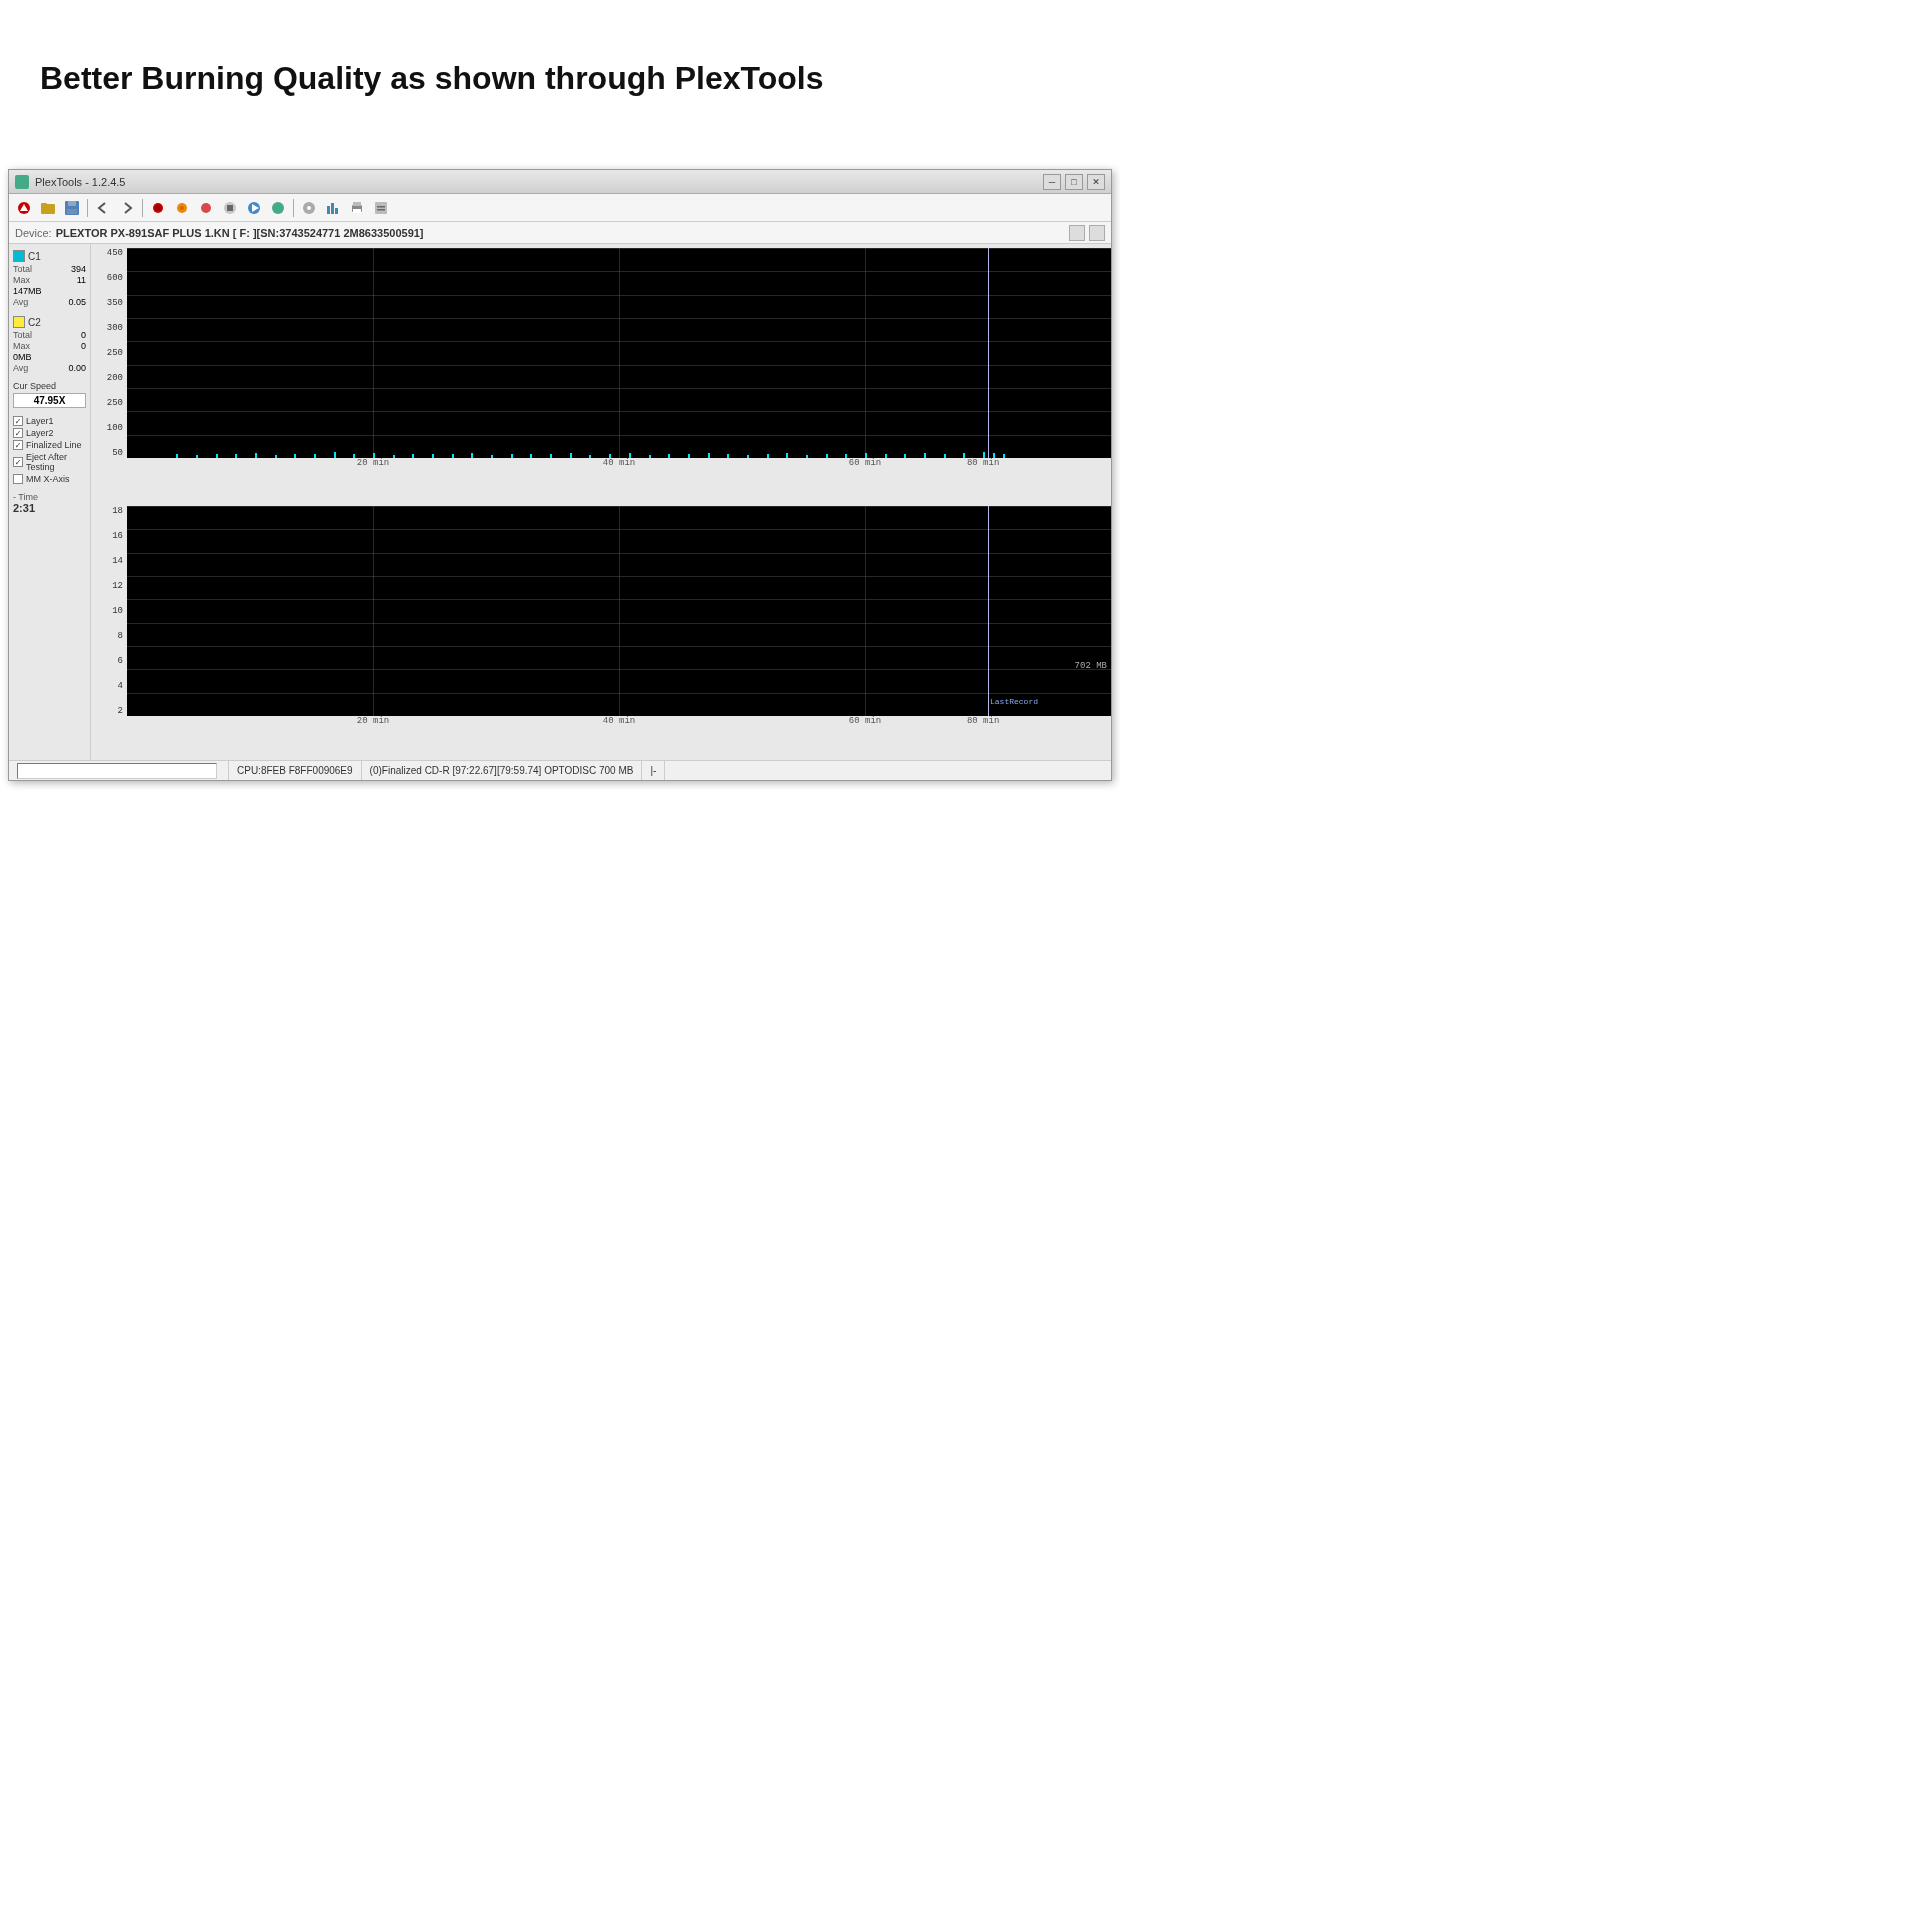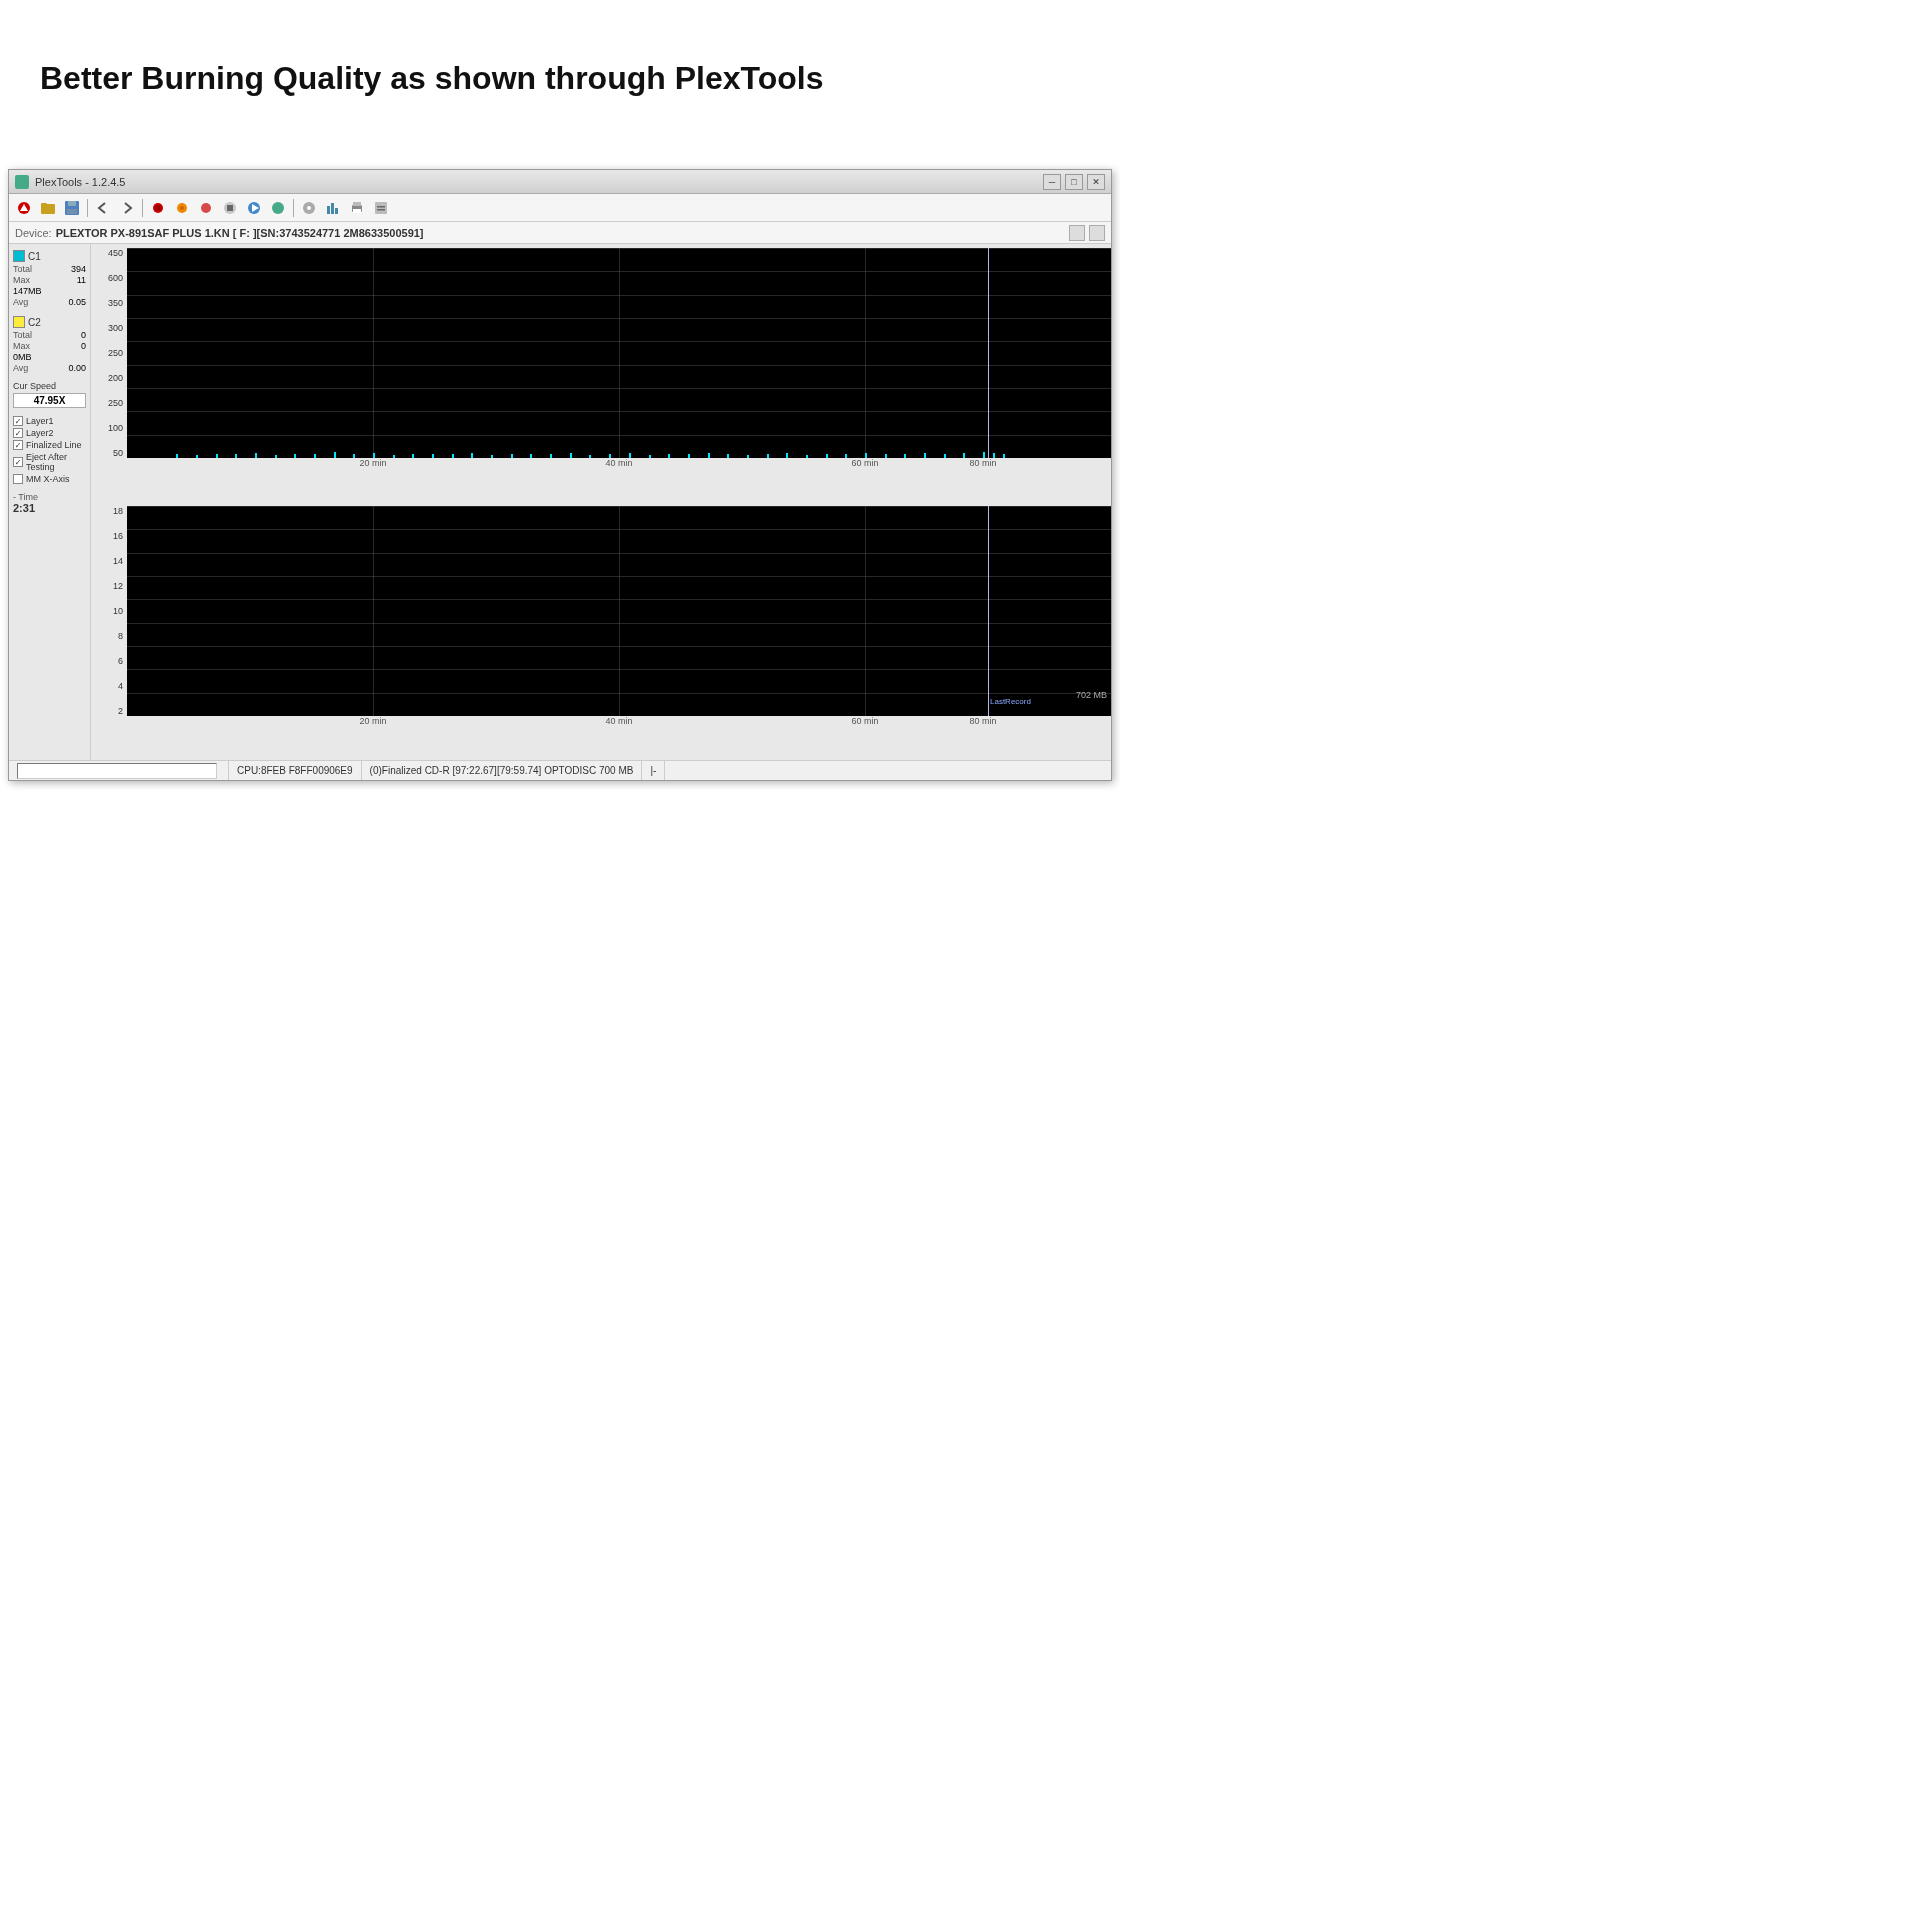--- a/index.html
+++ b/index.html
@@ -208,20 +208,21 @@
     }
     .time-label { color: #555; }
     .time-value { font-size: 11px; font-weight: bold; }
 
     
     .charts-area {
       flex: 1;
       display: flex;
       flex-direction: column;
       background: #e8e8e8;
+      font-family: Liberation Mono, monospace;
     }
 
     
     .chart-container {
       position: relative;
       padding: 4px 0 24px 0;
     }
 
     .chart-wrapper {
       display: flex;
@@ -621,21 +622,21 @@
               <div class="grid-line-h" style="top: 93.3333px;"></div>
               <div class="grid-line-h" style="top: 116.667px;"></div>
               <div class="grid-line-h" style="top: 140px;"></div>
               <div class="grid-line-h" style="top: 163.333px;"></div>
               <div class="grid-line-h" style="top: 186.667px;"></div>
               <div class="grid-line-v" style="left: 246px;"></div>
               <div class="grid-line-v" style="left: 492px;"></div>
               <div class="grid-line-v" style="left: 738px;"></div>
               <div class="grid-line-v" style="left: 861px;"></div>
               <div class="cursor-line" style="left: 861px; background: rgba(200, 200, 255, 0.9);"></div>
-              <div style="position: absolute; right: 4px; bottom: 16px; font-size: 9px; color: rgb(170, 170, 170);">702 MB</div>
+              <div style="position: absolute; right: 4px; bottom: 45px; font-size: 9px; color: rgb(170, 170, 170);">702 MB</div>
               <div style="position: absolute; bottom: 10px; left: 863px; font-size: 8px; color: rgb(136, 170, 255);">LastRecord</div>
             </div>
         </div>
 
         <div style="position:relative; margin-left:36px; height:20px;">
           <span class="x-axis-label" style="left:25%;">20 min</span>
           <span class="x-axis-label" style="left:50%;">40 min</span>
           <span class="x-axis-label" style="left:75%;">60 min</span>
           <span class="x-axis-label" style="left:87%;">80 min</span>
         </div>

